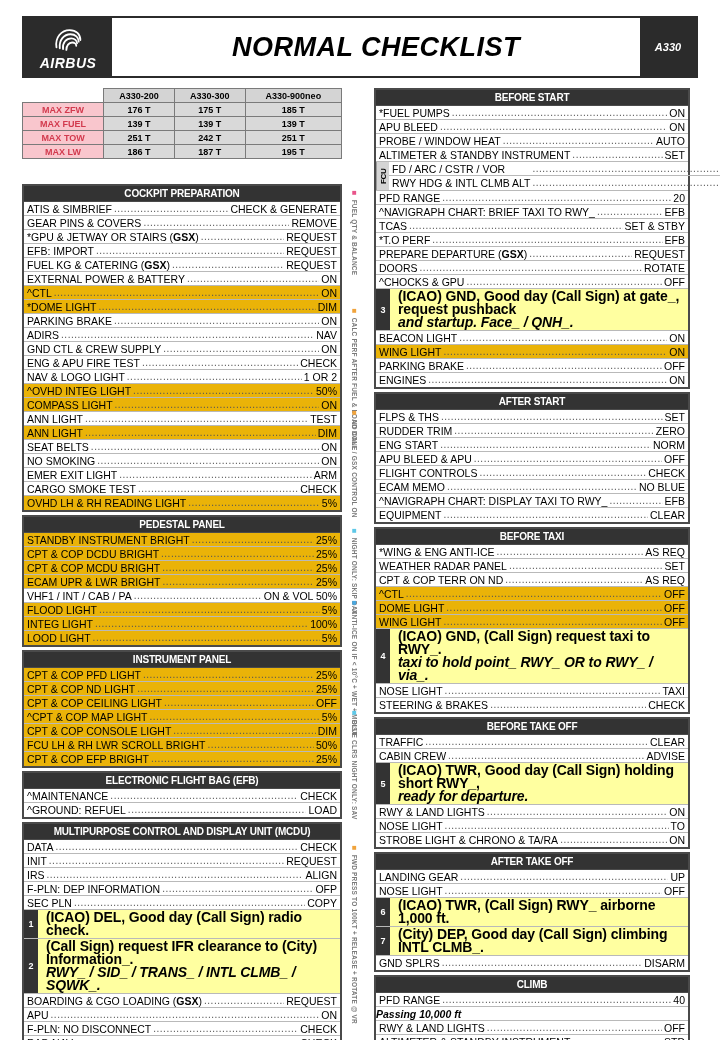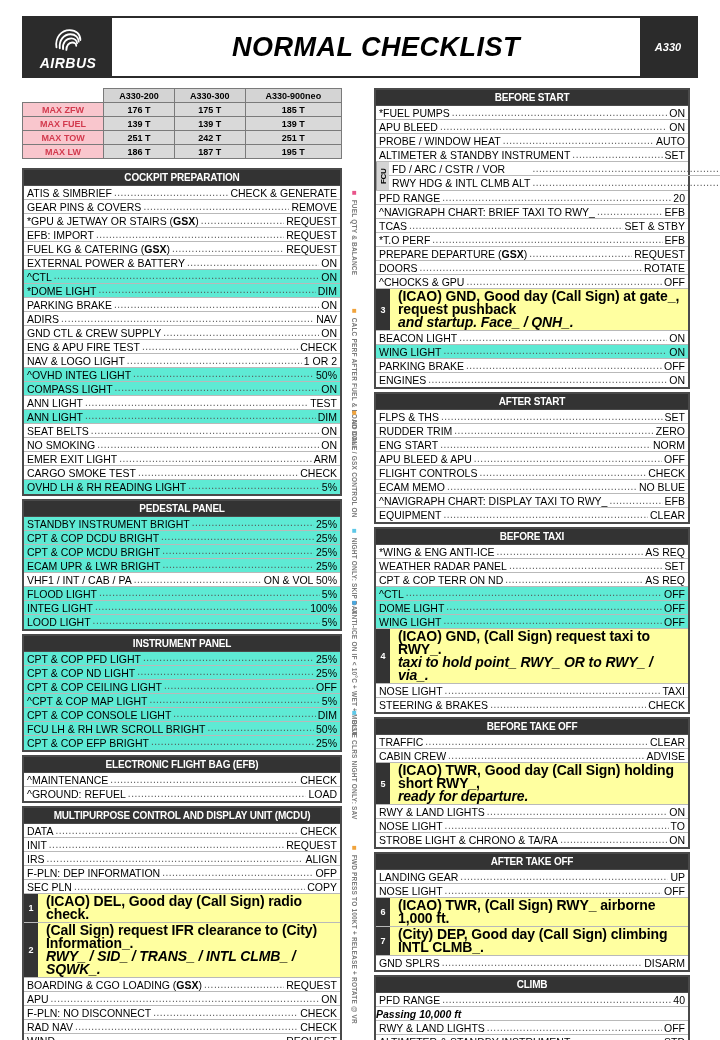--- a/index.html
+++ b/index.html
@@ -57,21 +57,21 @@
   
   .body-cols { display: flex; gap: 0; }
   .col-left  { width: 320px; }
   .col-gutter{ width: 32px; position: relative; }
   .col-right { width: 316px; }
 
   
   table.spec {
     border-collapse: collapse;
     width: 100%;
-    margin-bottom: 9px;
+    margin-bottom: 25px;
     font-size: 9px;
   }
   table.spec td, table.spec th {
     border: 1px solid #7a7a7a;
     text-align: center;
     height: 14px;
     font-weight: bold;
     padding: 0 2px;
   }
   table.spec thead th { background: #d4d4d4; font-size: 9px; }
@@ -112,21 +112,21 @@
     flex: 1 1 auto;
     overflow: hidden;
     margin: 0 2px;
     font-size: 10px;
     letter-spacing: .5px;
     color: #555;
     position: relative;
     top: -1px;
   }
   .row .val { flex: 0 0 auto; }
-  .row.hl { background: #5eead4; align-items: center; }
+  .row.hl { background: #eab308; }
   .row b { font-weight: bold; }
 
   
   .fcu-group { display: flex; border-bottom: 1px solid #b9b9b9; text-align: right; }
   .fcu-tag {
     width: 13px;
     background: #d4d4d4;
     border-right: 1px solid #9a9a9a;
     display: flex; align-items: center; justify-content: center;
     font-size: 8px; font-weight: bold;

